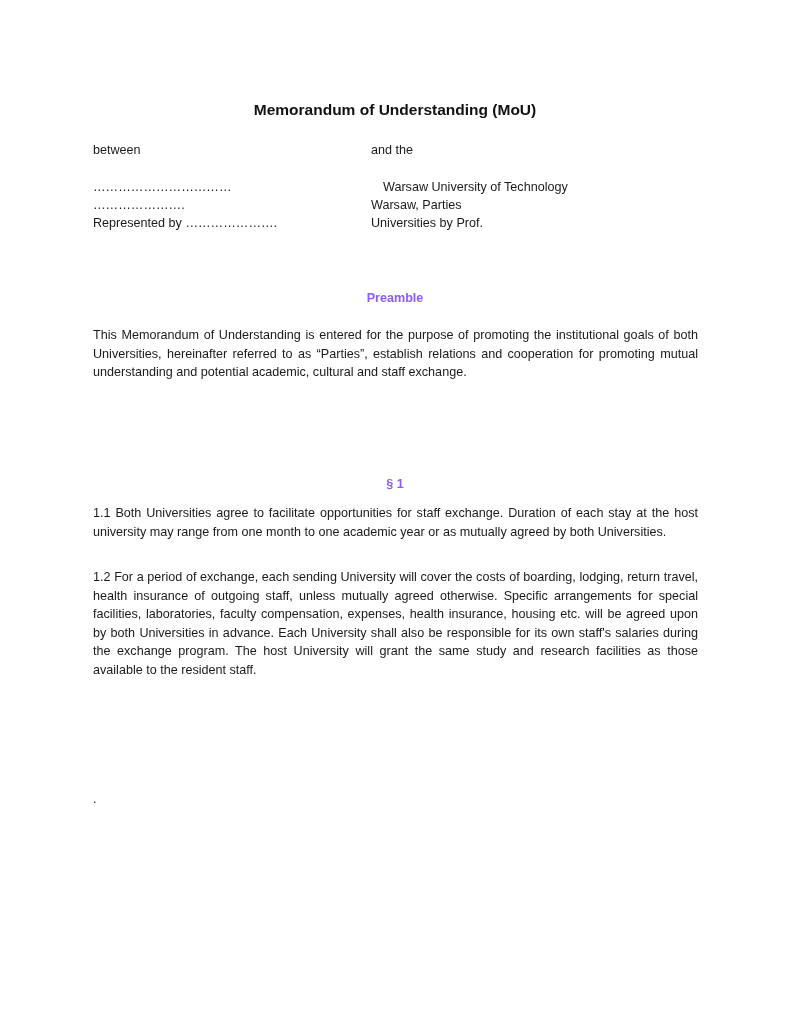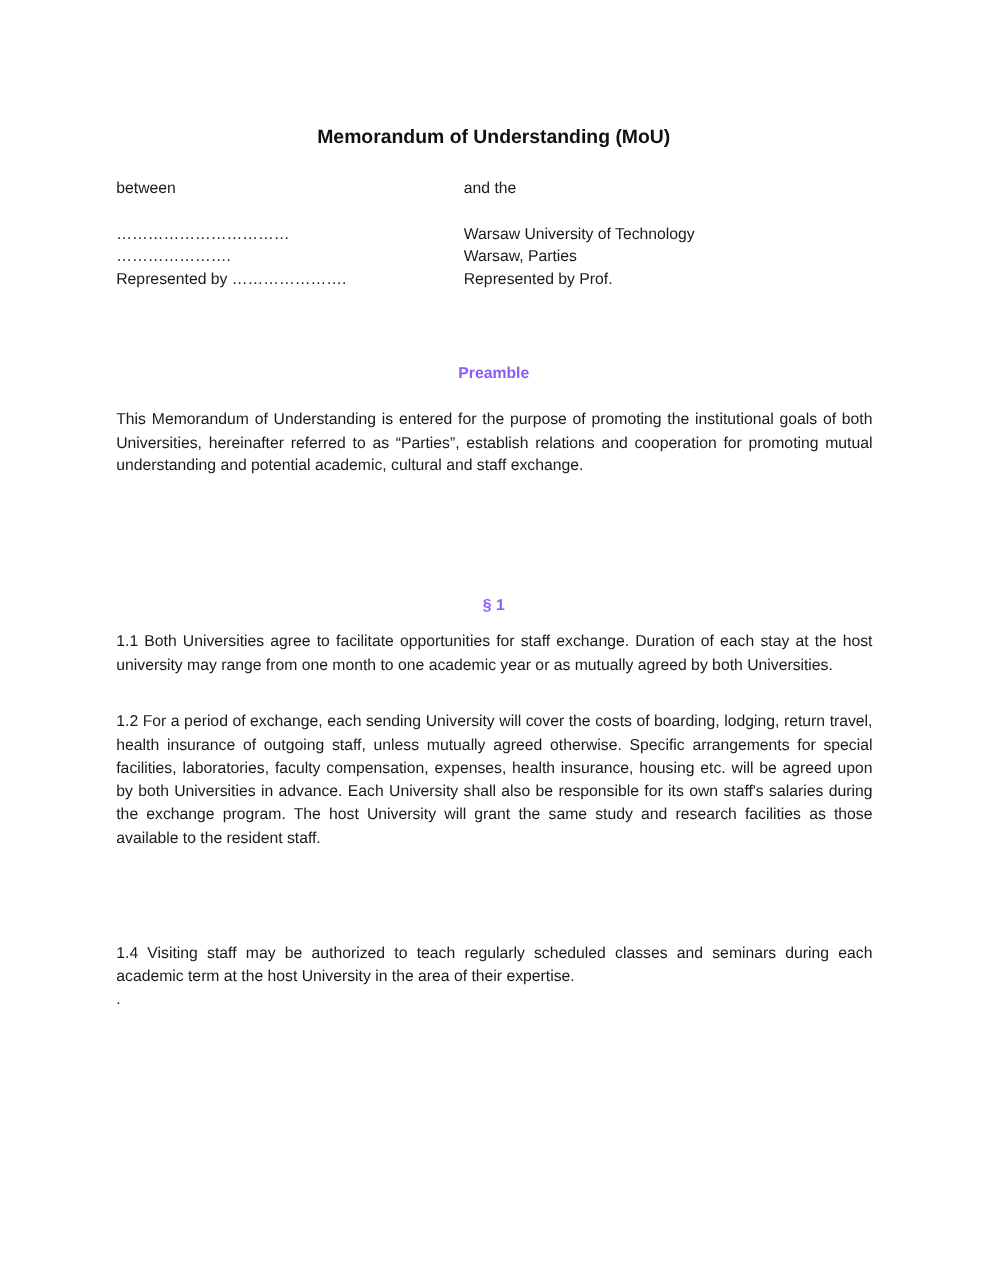--- a/index.html
+++ b/index.html
@@ -24,28 +24,27 @@
 
   <div class="title">Memorandum of Understanding (MoU)</div>
 
   <div class="col col-left" style="top:141px;">between</div>
   <div class="col col-right" style="top:141px;">and the</div>
 
   <div class="col col-left dots" style="top:178px;">……………………………</div>
   <div class="col col-left dots" style="top:196px;">………………….</div>
   <div class="col col-left" style="top:214px;">Represented by ………………….</div>
 
-  <div class="col col-right" style="top:178px;">Warsaw University of Technology</div>
+  <div class="col col-right" style="top:178px;margin-left:12px;">Warsaw University of Technology</div>
   <div class="col col-right" style="top:196px;">Warsaw, Parties</div>
-  <div class="col col-right" style="top:214px;">Represented by Prof.</div>
+  <div class="col col-right" style="top:214px;">Universities by Prof.</div>
 
   <div class="heading" style="top:289px;">Preamble</div>
 
   <div class="para" style="top:326px;">This Memorandum of Understanding is entered for the purpose of promoting the institutional goals of both Universities, hereinafter referred to as “Parties”, establish relations and cooperation for promoting mutual understanding and potential academic, cultural and staff exchange.</div>
 
   <div class="heading" style="top:475px;">§ 1</div>
 
   <div class="para" style="top:504px;">1.1 Both Universities agree to facilitate opportunities for staff exchange. Duration of each stay at the host university may range from one month to one academic year or as mutually agreed by both Universities.</div>
   <div class="para" style="top:568px;">1.2 For a period of exchange, each sending University will cover the costs of boarding, lodging, return travel, health insurance of outgoing staff, unless mutually agreed otherwise. Specific arrangements for special facilities, laboratories, faculty compensation, expenses, health insurance, housing etc. will be agreed upon by both Universities in advance. Each University shall also be responsible for its own staff's salaries during the exchange program. The host University will grant the same study and research facilities as those available to the resident staff.</div>
-  <div class="para" style="top:753px;">1.4 Visiting staff may be authorized to teach regularly scheduled classes and seminars during each academic term at the host University in the area of their expertise.</div>
   <div class="para" style="top:790px;">.</div>
 
 </div>
 
 </body></html>

